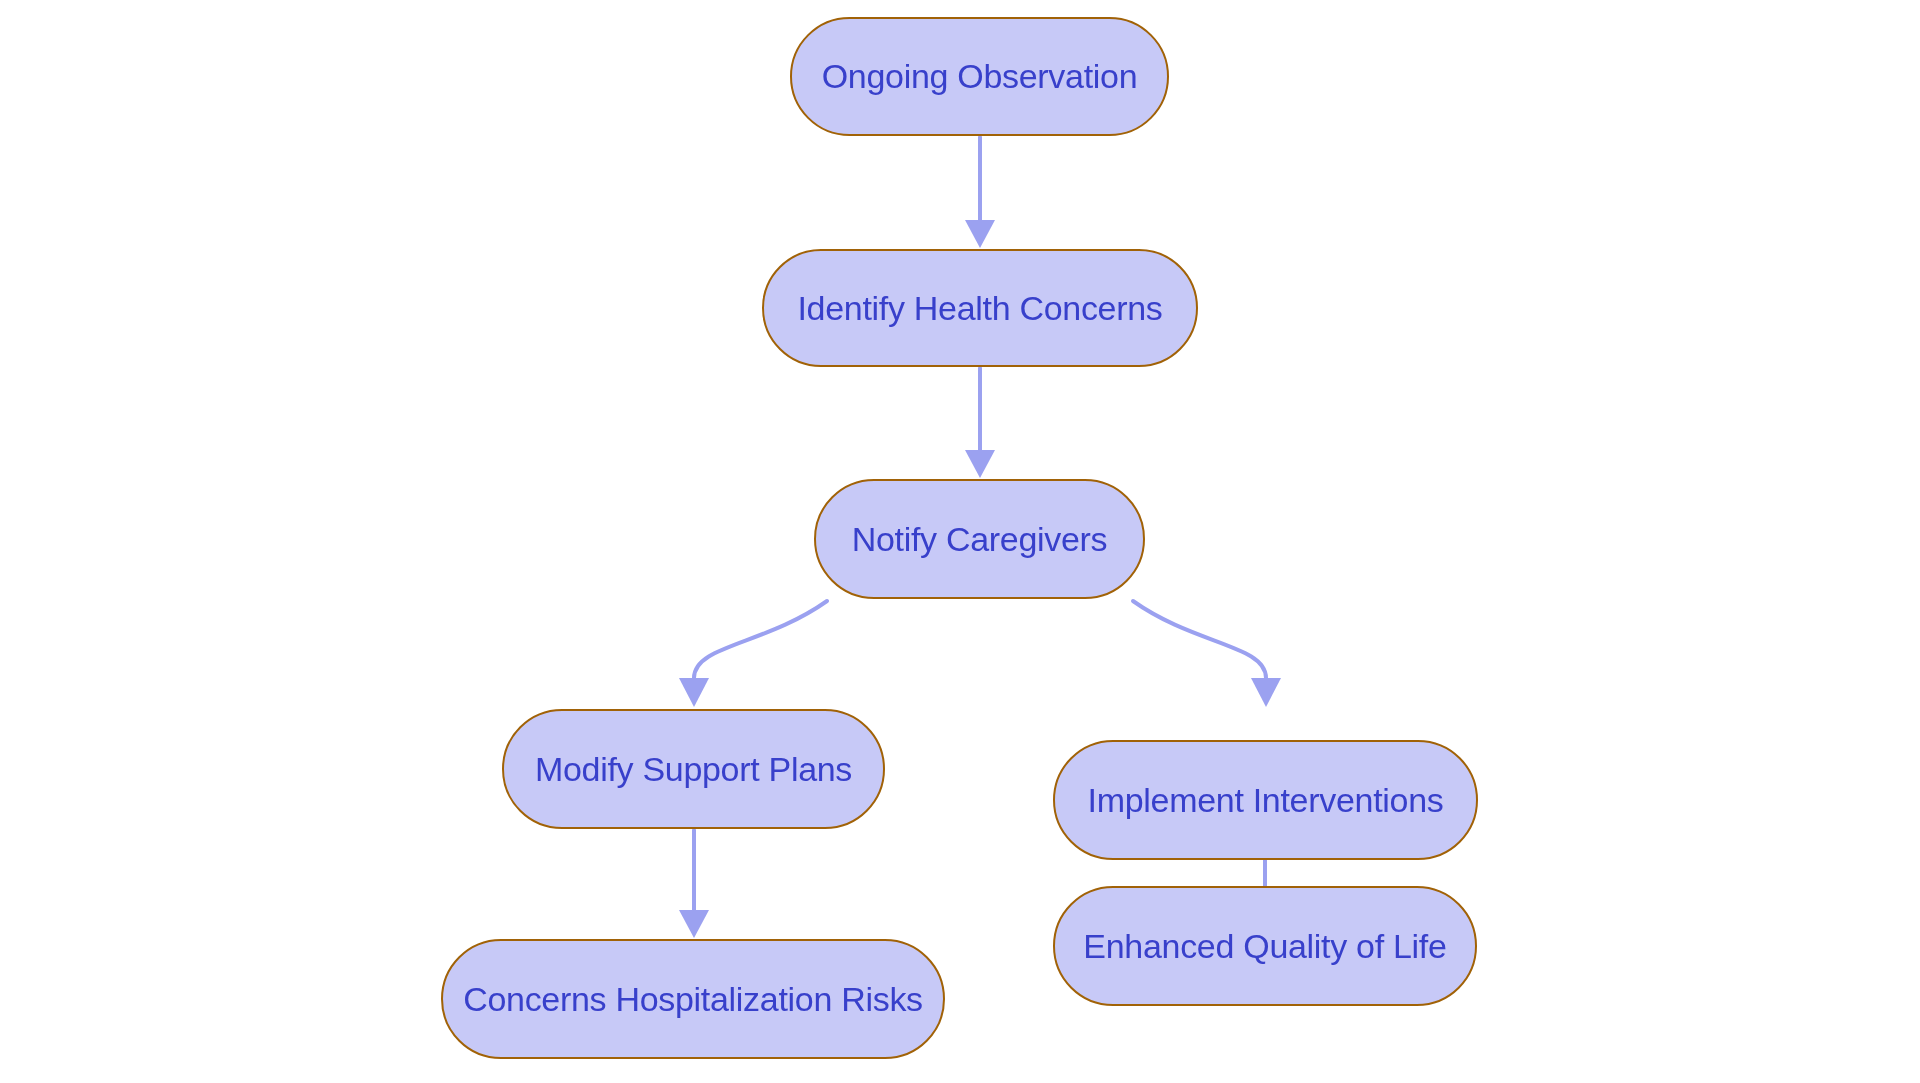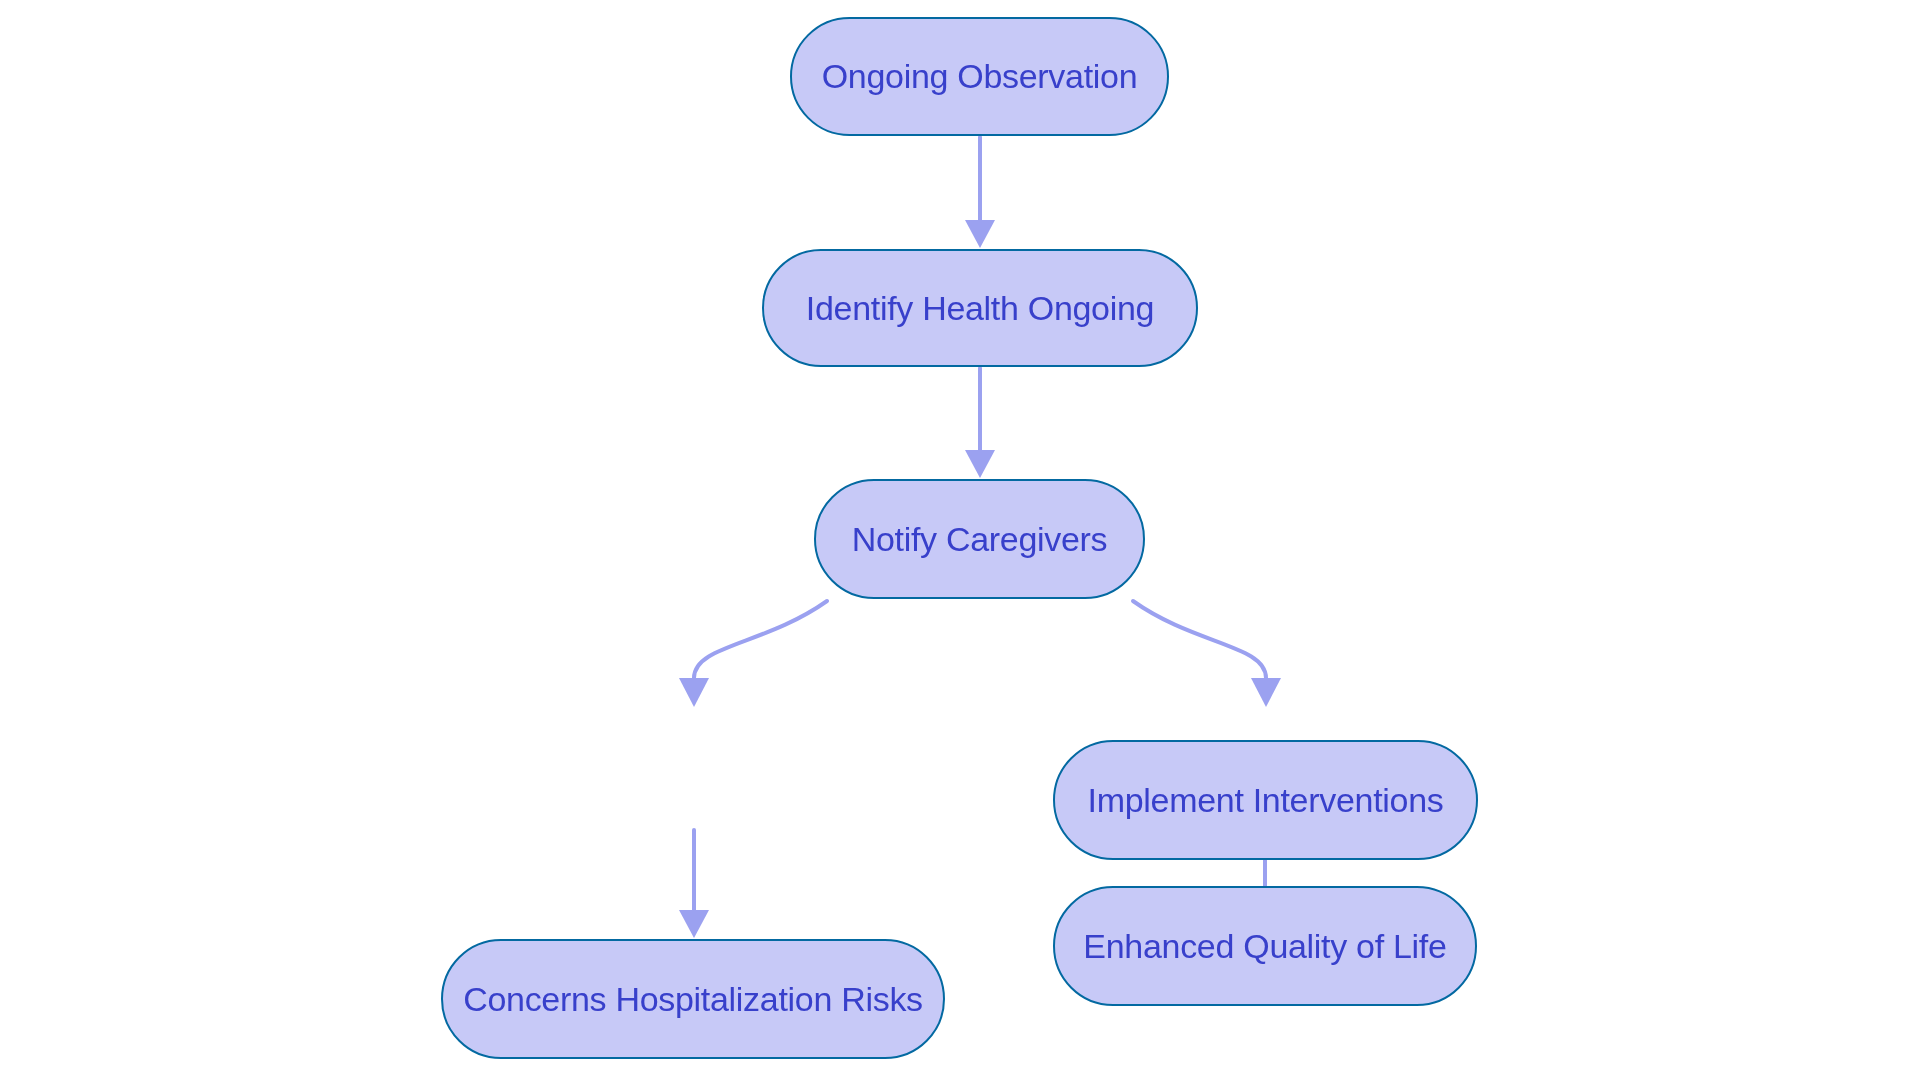--- a/index.html
+++ b/index.html
@@ -30,21 +30,21 @@
     stroke-linecap: round;
   }
   .edge-head {
     fill: #9ba1f0;
     stroke: none;
   }
   .node {
     position: absolute;
     box-sizing: border-box;
     background: #c7c9f7;
-    border: 2px solid #0369a1;
+    border: 2px solid #a16207;
     border-radius: 60px;
     display: flex;
     align-items: center;
     justify-content: center;
     color: #3840cb;
     font-size: 34px;
     letter-spacing: -0.3px;
     white-space: nowrap;
     text-align: center;
   }
@@ -80,27 +80,30 @@
       <path class="edge-line" d="M 1265 830 L 1265 912"></path>
       <polygon class="edge-head" points="1250,910 1280,910 1265,938"></polygon>
     </g>
   </svg>
 
   <div class="node" style="left:790px; top:17px; width:379px; height:119px;">
     <span>Ongoing Observation</span>
   </div>
 
   <div class="node" style="left:762px; top:249px; width:436px; height:118px;">
-    <span>Identify Health Ongoing</span>
+    <span>Identify Health Concerns</span>
   </div>
 
   <div class="node" style="left:814px; top:479px; width:331px; height:120px;">
     <span>Notify Caregivers</span>
   </div>
 
+  <div class="node" style="left:502px; top:709px; width:383px; height:120px;">
+    <span>Modify Support Plans</span>
+  </div>
 
   <div class="node" style="left:1053px; top:740px; width:425px; height:120px;">
     <span>Implement Interventions</span>
   </div>
 
   <div class="node" style="left:441px; top:939px; width:504px; height:120px;">
     <span>Concerns Hospitalization Risks</span>
   </div>
 
   <div class="node" style="left:1053px; top:886px; width:424px; height:120px;">

